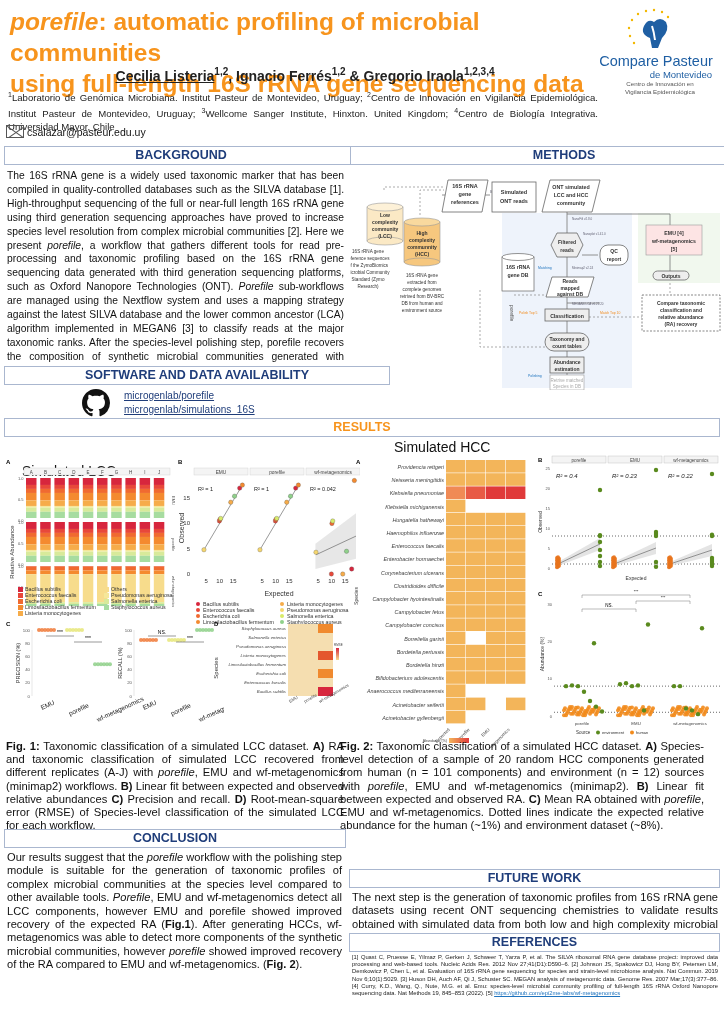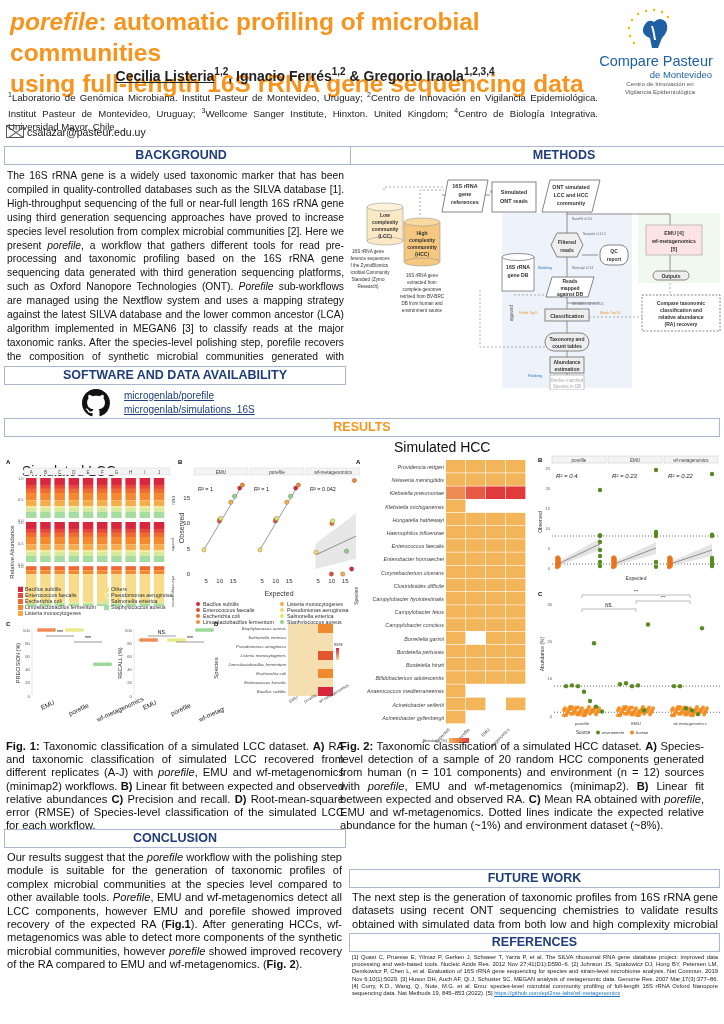--- a/index.html
+++ b/index.html
@@ -209,21 +209,21 @@
   <rect x="303" y="106" width="36" height="9" rx="4.5" fill="#eee" stroke="#666" stroke-width="0.8"></rect>
   <text x="321" y="112.5" font-size="5" text-anchor="middle" font-weight="bold" fill="#333">Outputs</text>
 
   <rect x="292" y="130" width="78" height="36" fill="#fff" stroke="#555" stroke-width="0.7" stroke-dasharray="2,1.5"></rect>
   <text x="331" y="140" font-size="5" text-anchor="middle" font-weight="bold" fill="#333">Compare taxonomic</text>
   <text x="331" y="147" font-size="5" text-anchor="middle" font-weight="bold" fill="#333">classification and</text>
   <text x="331" y="154" font-size="5" text-anchor="middle" font-weight="bold" fill="#333">relative abundance</text>
   <text x="331" y="161" font-size="5" text-anchor="middle" font-weight="bold" fill="#333">(RA) recovery</text>
 </svg>
 
-<div class="hdr" style="left:4px; top:366px; width:342px;">SOFTWARE AND DATA AVAILABILITY</div>
+<div class="hdr" style="left:4px; top:366px; width:386px;">SOFTWARE AND DATA AVAILABILITY</div>
 <svg class="abs" style="left:82px; top:389px;" width="28" height="28" viewBox="0 0 16 16">
   <path fill="#111" d="M8 0C3.58 0 0 3.58 0 8c0 3.54 2.29 6.53 5.47 7.59.4.07.55-.17.55-.38 0-.19-.01-.82-.01-1.49-2.01.37-2.53-.49-2.69-.94-.09-.23-.48-.94-.82-1.13-.28-.15-.68-.52-.01-.53.63-.01 1.08.58 1.23.82.72 1.21 1.87.87 2.33.66.07-.52.28-.87.51-1.07-1.78-.2-3.64-.89-3.64-3.95 0-.87.31-1.59.82-2.15-.08-.2-.36-1.02.08-2.12 0 0 .67-.21 2.2.82.64-.18 1.32-.27 2-.27.68 0 1.36.09 2 .27 1.53-1.04 2.2-.82 2.2-.82.44 1.1.16 1.92.08 2.12.51.56.82 1.27.82 2.15 0 3.07-1.87 3.75-3.65 3.95.29.25.54.73.54 1.48 0 1.07-.01 1.93-.01 2.2 0 .21.15.46.55.38A8.013 8.013 0 0016 8c0-4.42-3.58-8-8-8z"></path>
 </svg>
 <div class="abs link" style="left:124px; top:389px;">microgenlab/porefile</div>
 <div class="abs link" style="left:124px; top:403px;">microgenlab/simulations_16S</div>
 
 <div class="hdr" style="left:4px; top:418px; width:716px; color:#f7941d;">RESULTS</div>
 
 <div class="abs fig-title" style="left:22px; top:439px;margin-top:24px;">Simulated LCC</div>
 <div class="abs fig-title" style="left:394px; top:439px;">Simulated HCC</div>

